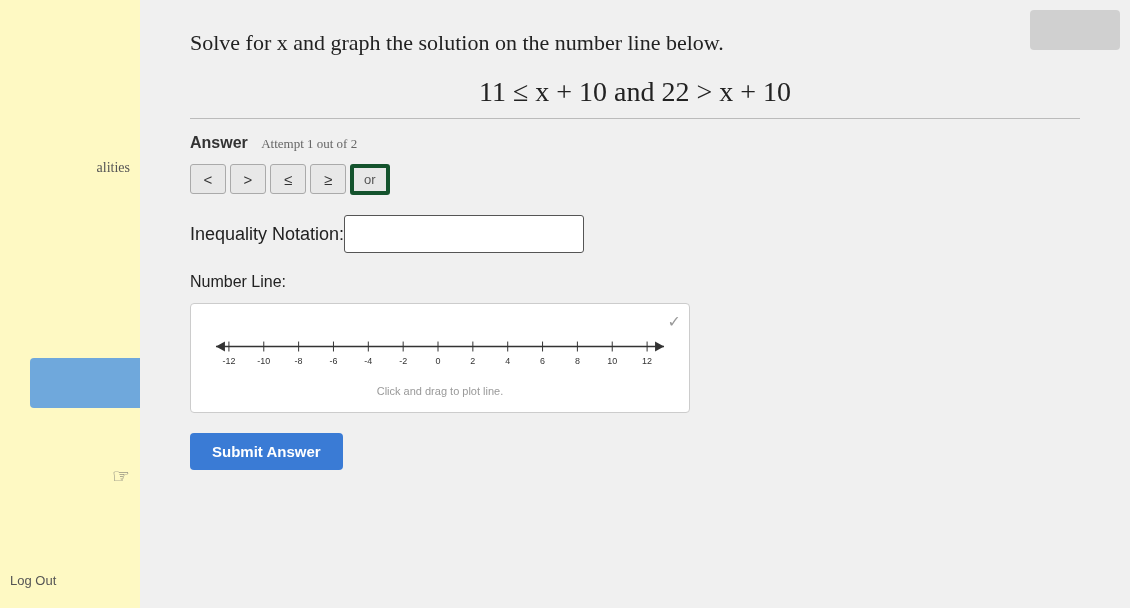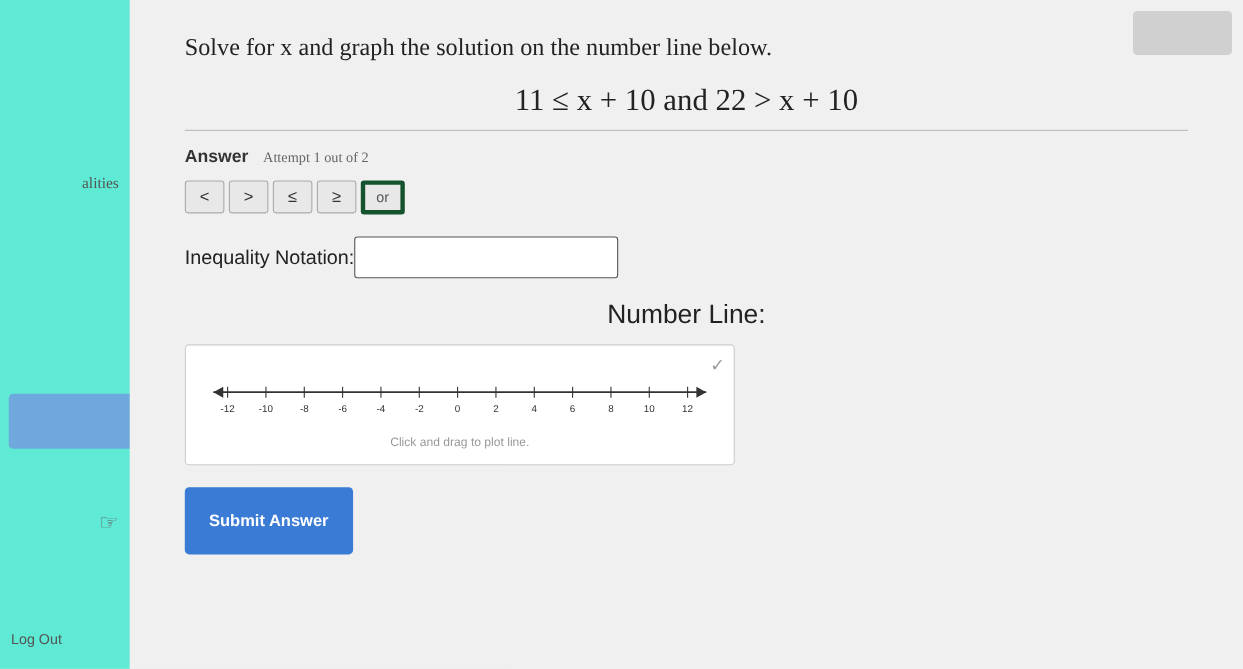--- a/index.html
+++ b/index.html
@@ -6,23 +6,23 @@
     body {
       font-family: Georgia, 'Times New Roman', serif;
       background: #e8e8e8;
       width: 1130px;
       height: 608px;
       overflow: hidden;
       display: flex;
     }
 
     .sidebar {
-      width: 118px;
+      width: 140px;
       height: 608px;
-      background: #5eead4;
+      background: #fef9c3;
       display: flex;
       flex-direction: column;
       align-items: flex-end;
       padding-top: 160px;
       position: relative;
     }
 
     .sidebar-label {
       color: #555;
       font-size: 14px;
@@ -163,25 +163,24 @@
       border: 1.5px solid #555;
       border-radius: 3px;
       background: #fff;
       padding: 4px 8px;
       font-size: 16px;
       font-family: Arial, sans-serif;
       outline: none;
     }
 
     .number-line-label {
-      font-size: 24px;
+      font-size: 16px;
       color: #222;
       font-family: Arial, sans-serif;
       margin-bottom: 12px;
-      text-align: center;
     }
 
     .number-line-container {
       width: 500px;
       height: 110px;
       background: #fff;
       border: 1px solid #ccc;
       border-radius: 4px;
       position: relative;
       padding: 15px 20px 5px 20px;
@@ -207,21 +206,21 @@
       color: #999;
       font-family: Arial, sans-serif;
       margin-top: 2px;
     }
 
     .submit-btn {
       background: #3a7bd5;
       color: #fff;
       border: none;
       border-radius: 4px;
-      padding: 22px 22px;
+      padding: 10px 22px;
       font-size: 15px;
       font-family: Arial, sans-serif;
       font-weight: bold;
       cursor: pointer;
     }
   </style>
 </head>
 <body>
 
 <div class="sidebar">

